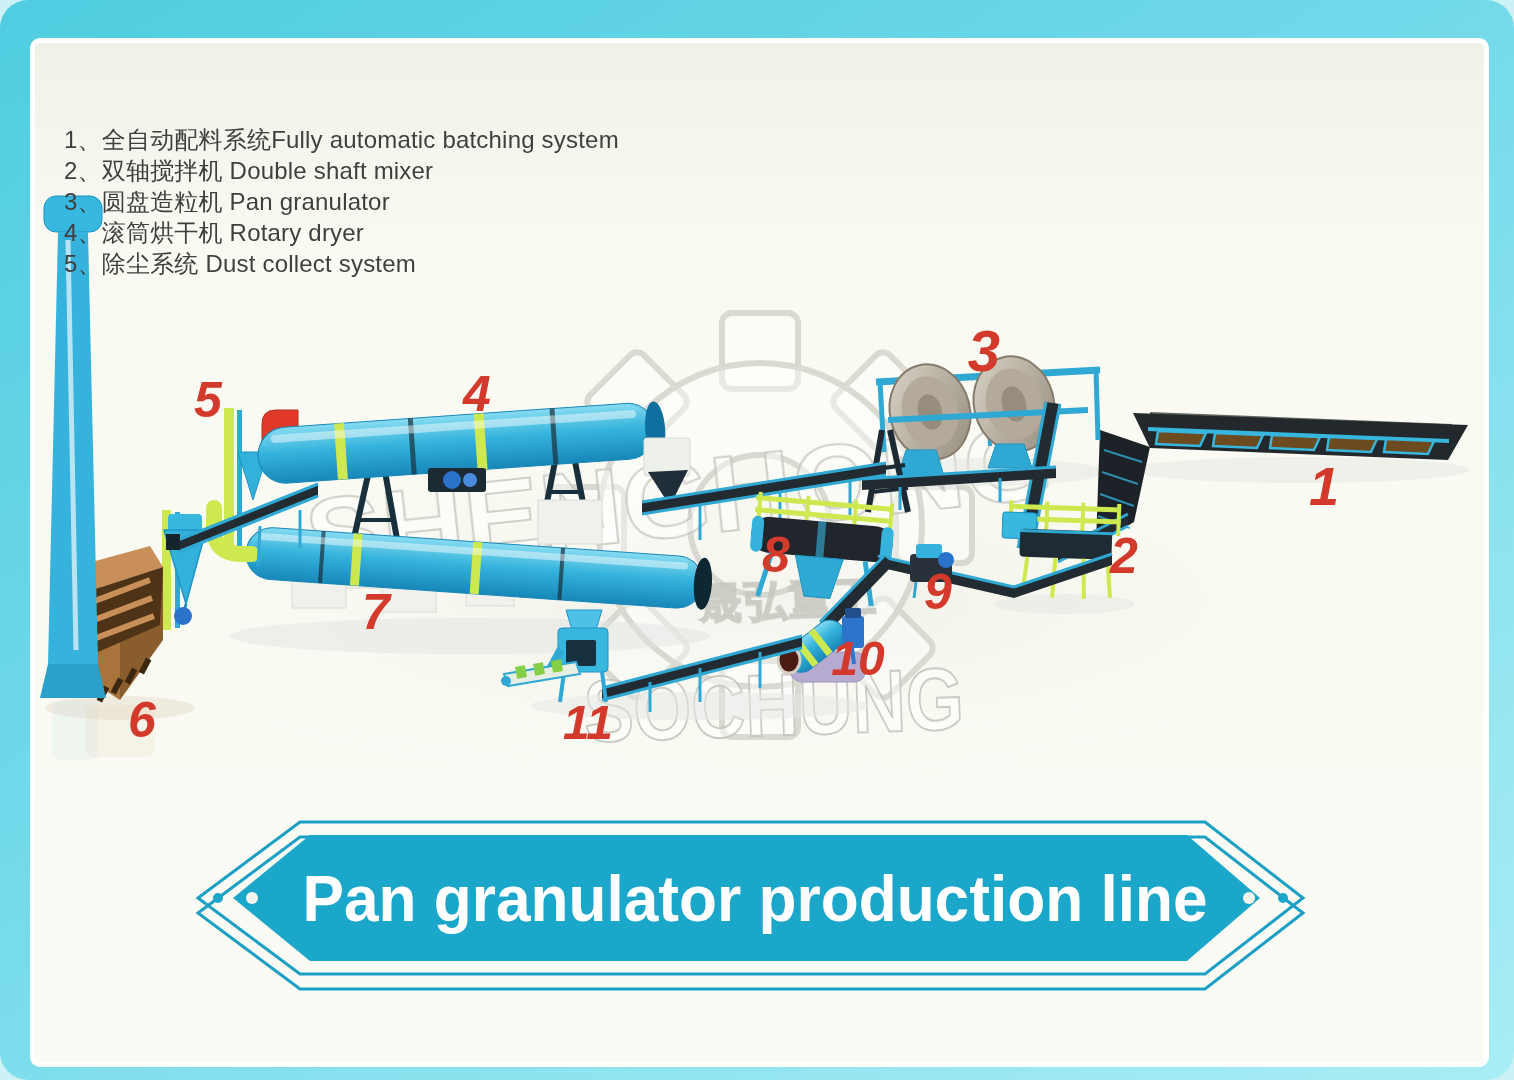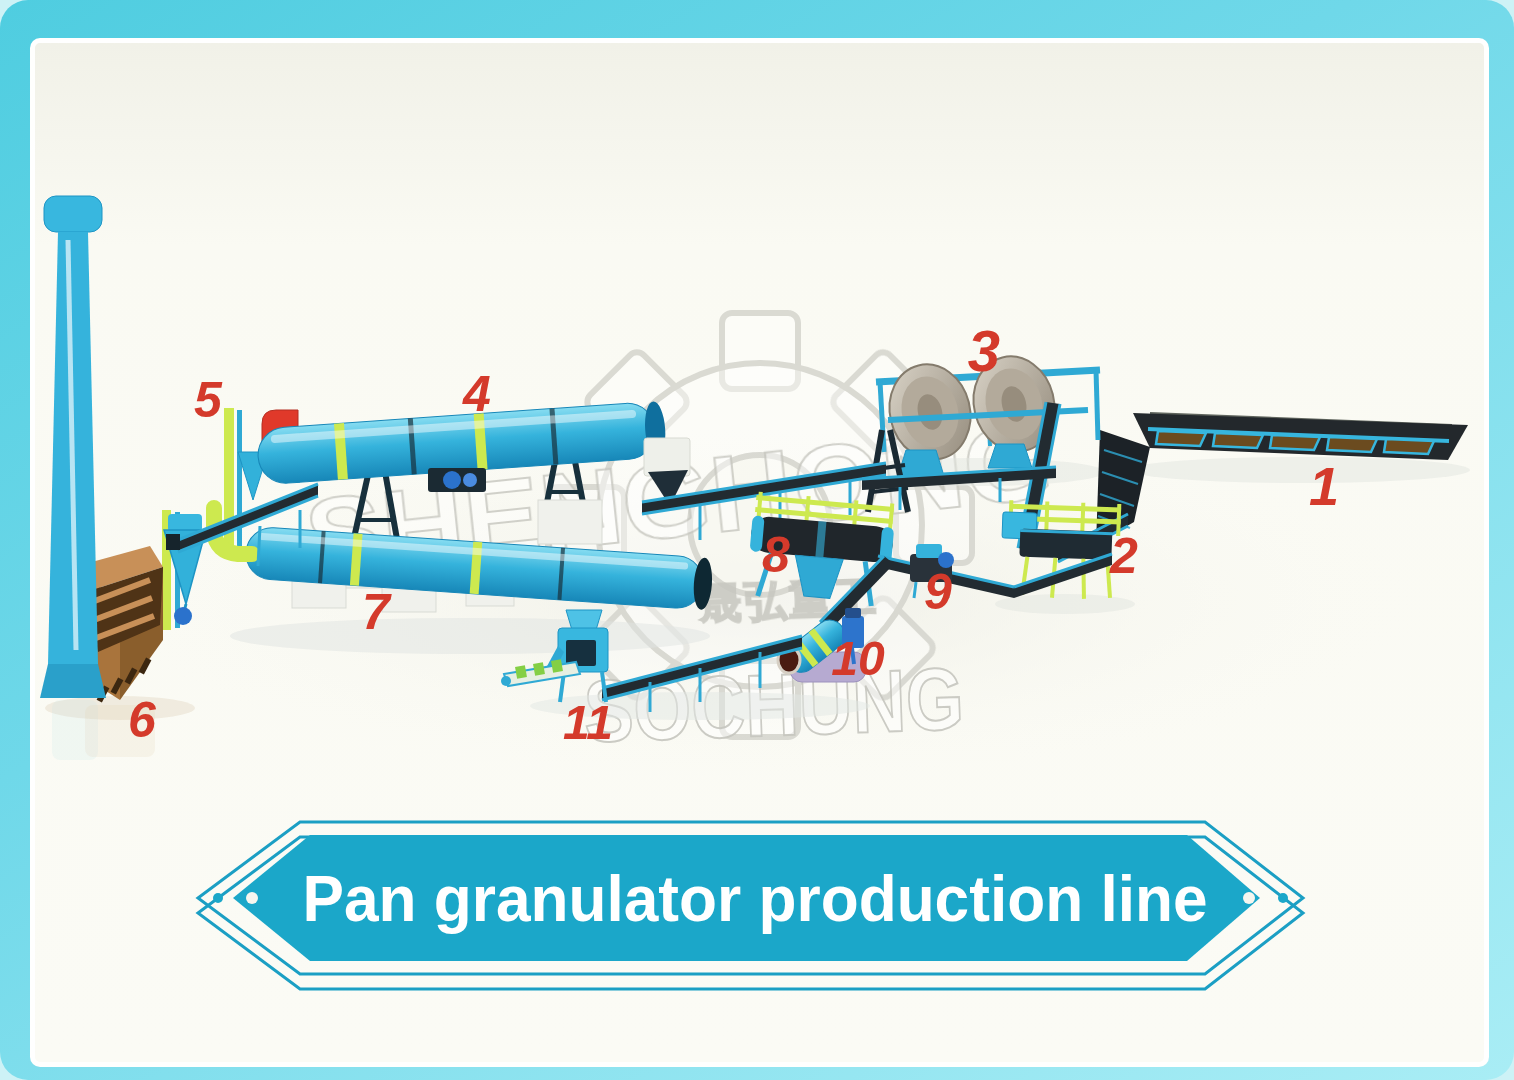--- a/index.html
+++ b/index.html
@@ -23,20 +23,27 @@
   .banner-title{font-weight:700;fill:#ffffff;font-size:64px;
         font-family:"Liberation Sans",sans-serif;}
 </style>
 </head>
 <body>
 
 <div class="page">
   <div class="frame-band"></div>
   <div class="content"></div>
 
+  <div class="legend legend-left">
+    <div class="legend-item">1、全自动配料系统Fully automatic batching system</div>
+    <div class="legend-item">2、双轴搅拌机 Double shaft mixer</div>
+    <div class="legend-item">3、圆盘造粒机 Pan granulator</div>
+    <div class="legend-item">4、滚筒烘干机 Rotary dryer</div>
+    <div class="legend-item">5、除尘系统 Dust collect system</div>
+  </div>
 
   <svg class="diagram" width="1514" height="1080" viewBox="0 0 1514 1080">
     <defs>
       <linearGradient id="cylG" x1="0" y1="0" x2="0" y2="1">
         <stop offset="0" stop-color="#86dcf1"></stop>
           <stop offset=".45" stop-color="#35b3dc"></stop>
           <stop offset="1" stop-color="#1787b8"></stop>
       </linearGradient>
       <linearGradient id="discG" x1="0" y1="0" x2="1" y2="1">
         <stop offset="0" stop-color="#dad4c8"></stop>

